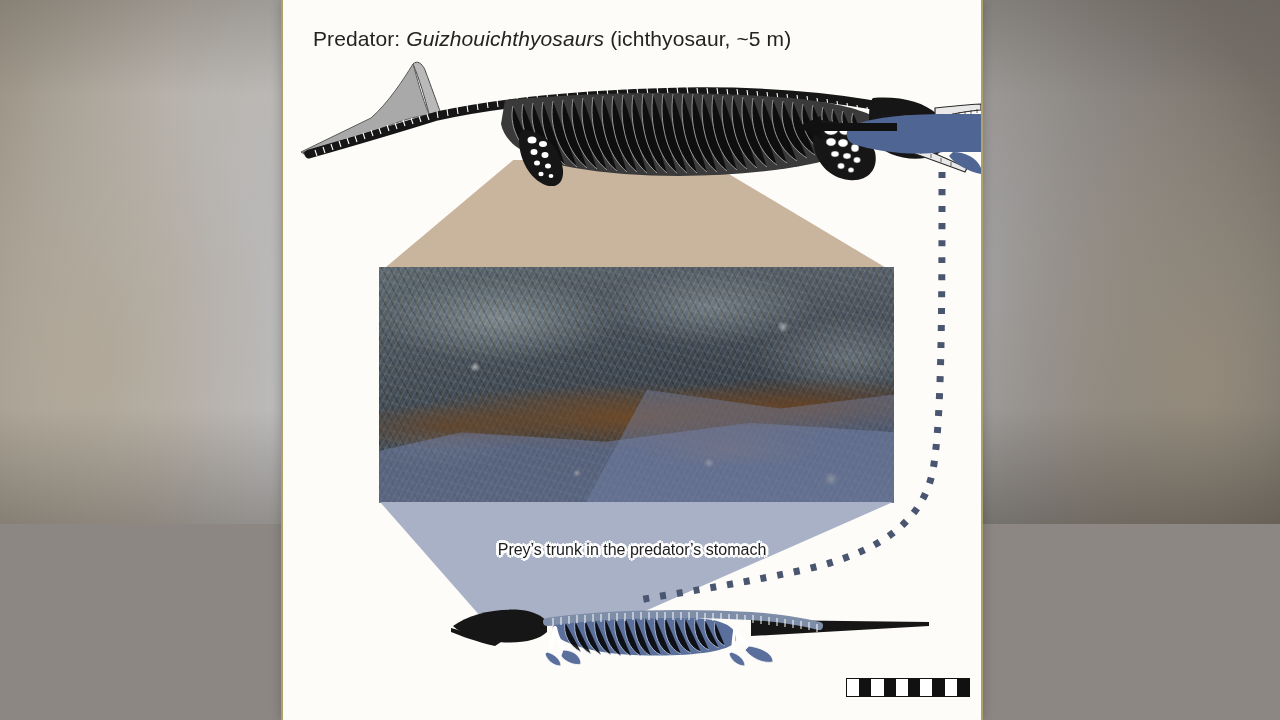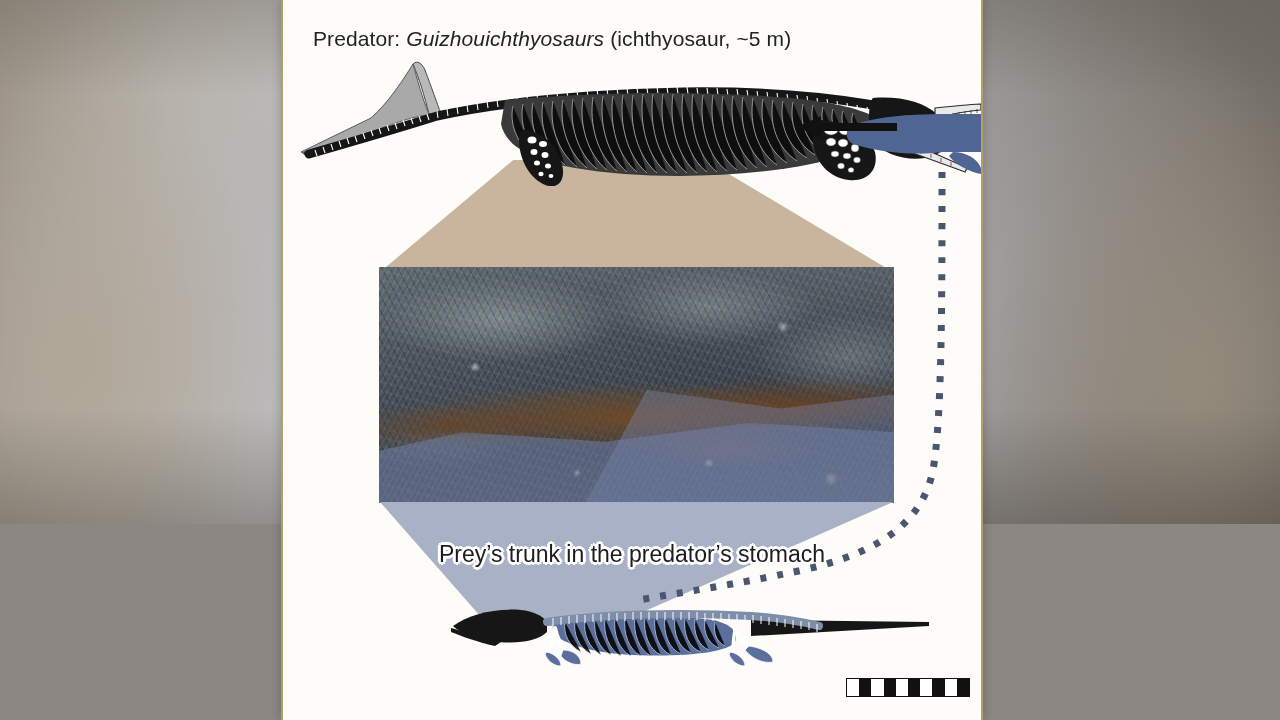--- a/index.html
+++ b/index.html
@@ -44,21 +44,21 @@
   .cap{
     position:absolute;white-space:nowrap;
     color:#232323;font-size:21px;letter-spacing:.1px;
   }
   .cap .it{font-style:italic;}
   #cap-top{left:30px;top:27px;}
   #cap-bottom{left:30px;top:671px;}
 
   #cap-mid{
     position:absolute;left:0;width:698px;top:541px;text-align:center;
-    font-size:23px;color:#1d1d1d;white-space:nowrap;
+    font-size:16px;color:#1d1d1d;white-space:nowrap;
     text-shadow:
       -2px 0 #fff, 2px 0 #fff, 0 -2px #fff, 0 2px #fff,
       -2px -2px #fff, 2px -2px #fff, -2px 2px #fff, 2px 2px #fff,
       -3px 0 #fff, 3px 0 #fff, 0 -3px #fff, 0 3px #fff;
   }
 
   
   #scalebar{
     position:absolute;left:563px;top:678px;width:122px;height:17px;
     border:1.5px solid #111;background:#fff;display:flex;

